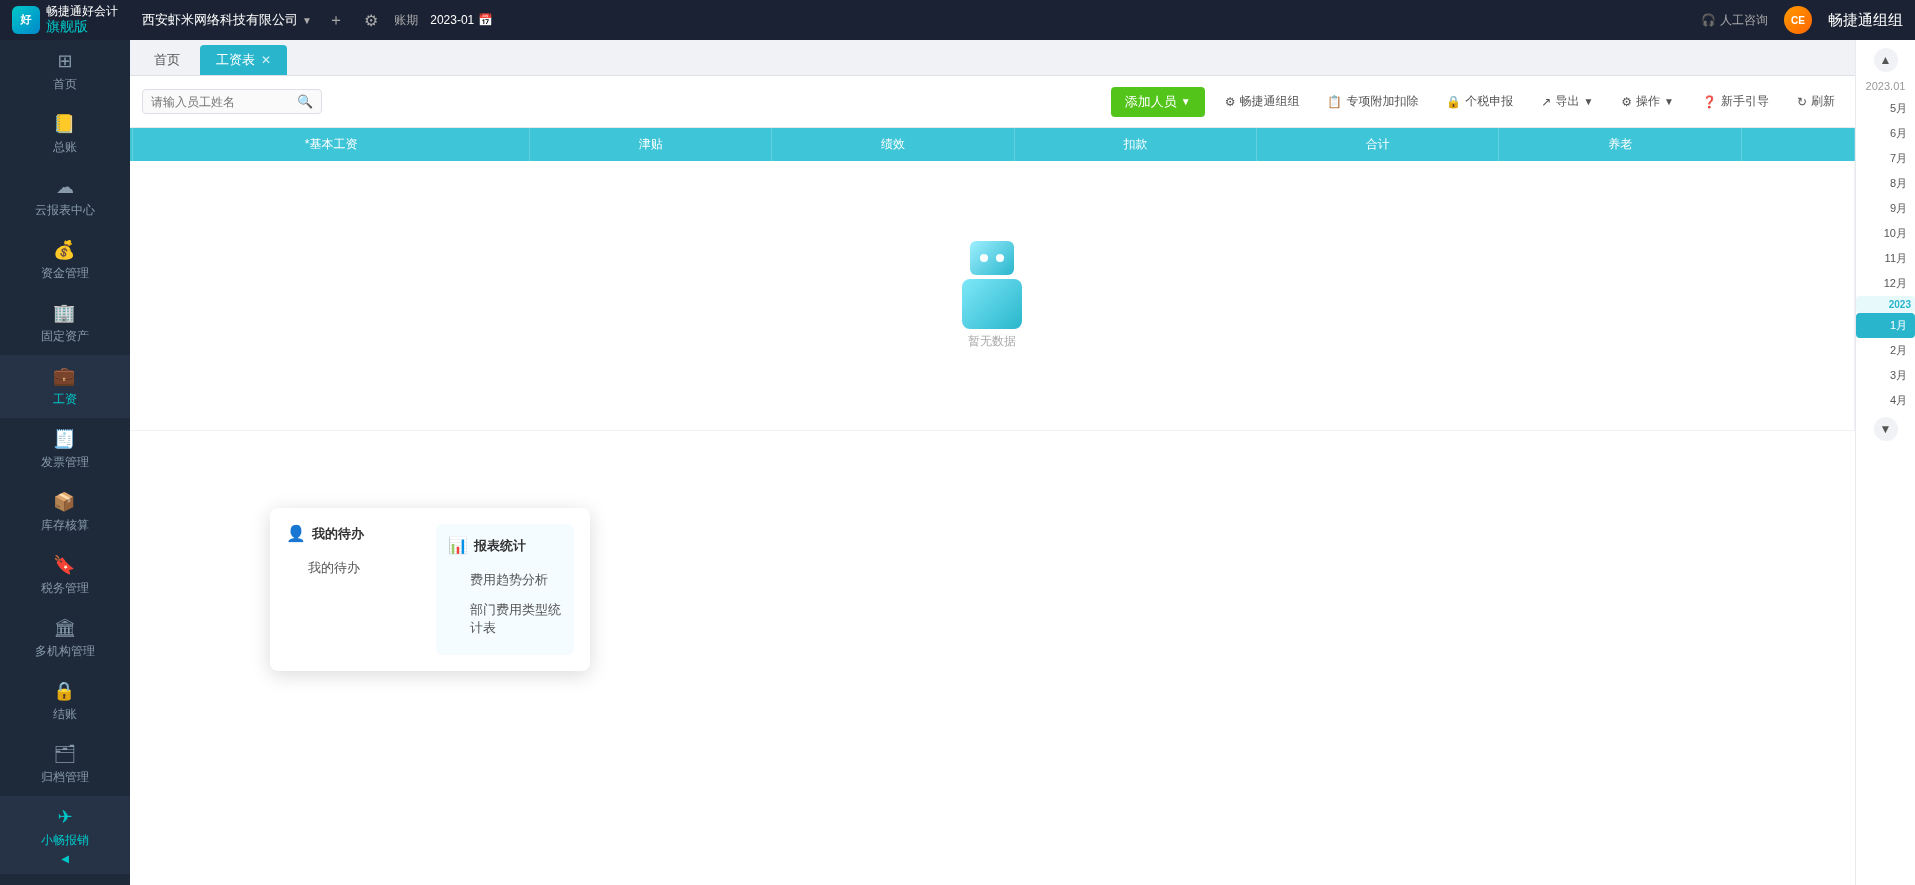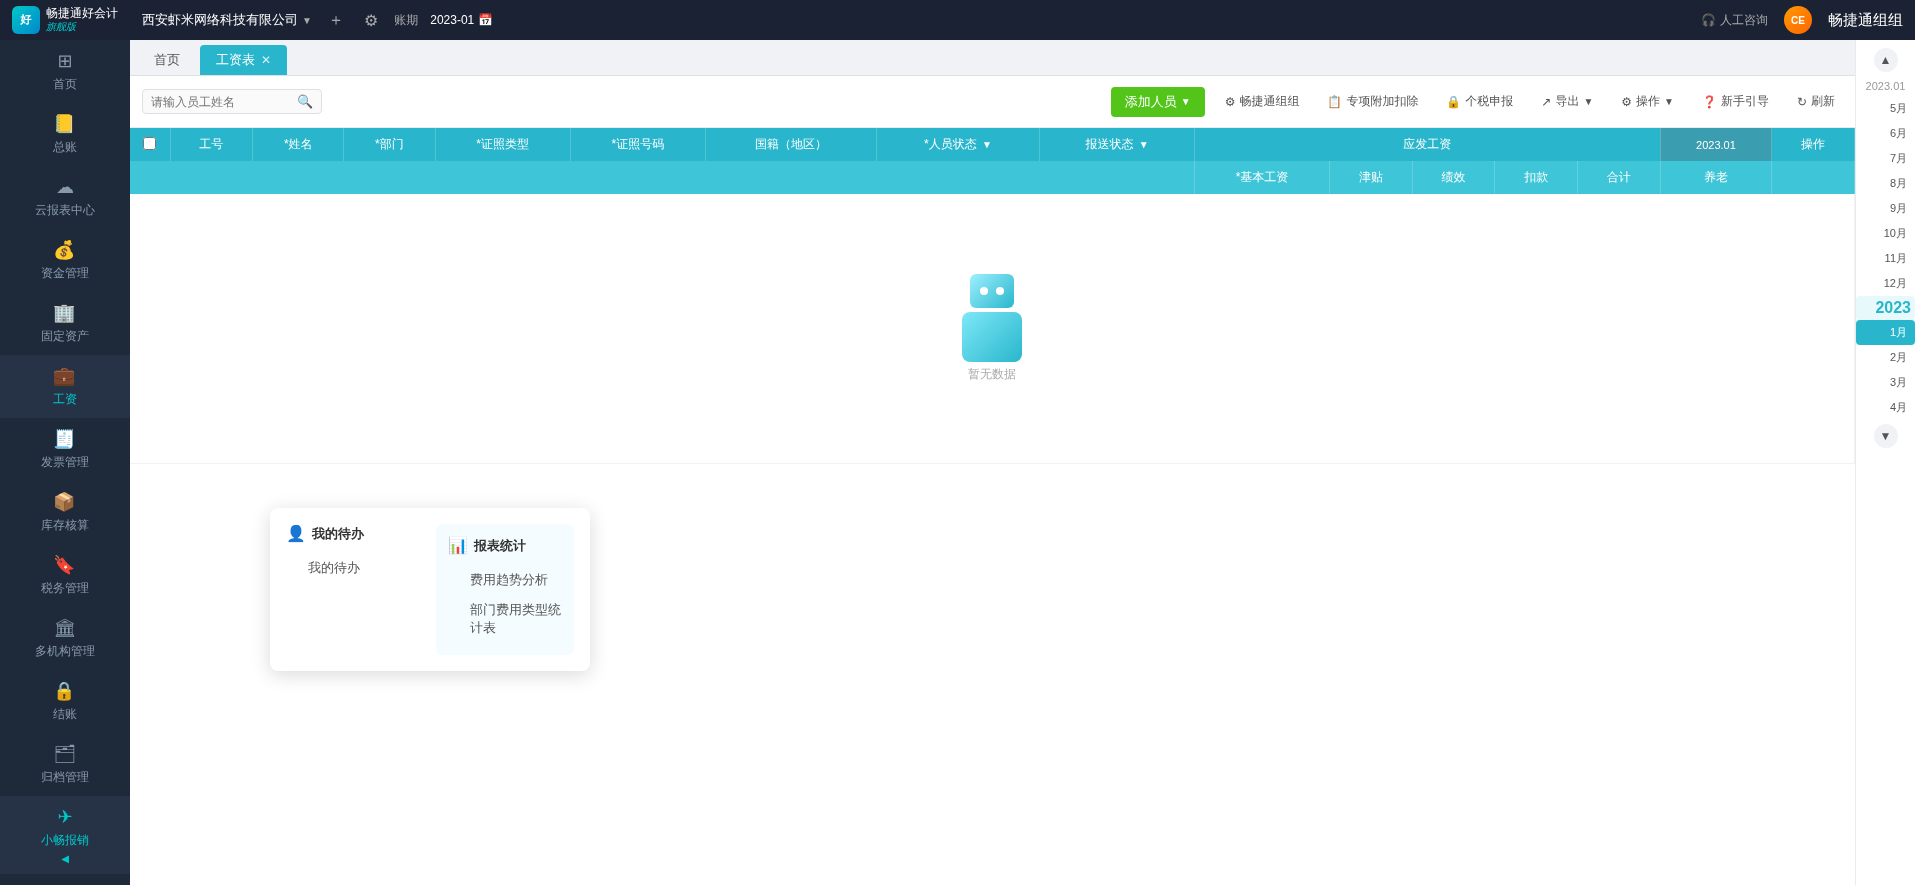--- a/index.html
+++ b/index.html
@@ -21,21 +21,21 @@
       gap: 6px;
     }
     .logo-icon {
       width: 28px; height: 28px;
       background: linear-gradient(135deg, #00c8c8, #0088cc);
       border-radius: 6px;
       display: flex; align-items: center; justify-content: center;
       color: white; font-size: 11px; font-weight: bold;
     }
     .logo-text { color: white; font-size: 12px; line-height: 1.2; }
-    .logo-sub { color: #00c8c8; font-size: 10px; font-style: italic; }
+    .logo-sub { color: #00c8c8; font-size: 14px; }
 
     .company-bar {
       flex: 1;
       display: flex;
       align-items: center;
       gap: 12px;
       padding-left: 10px;
     }
     .company-name {
       color: white;
@@ -332,21 +332,21 @@
       border-radius: 4px;
     }
     .timeline-month.active {
       background: #29b6cc;
       color: white;
       border-radius: 4px;
     }
     .timeline-month.year-label {
       color: #29b6cc;
       font-weight: bold;
-      font-size: 16px;
+      font-size: 10px;
       background: #e8f9fc;
       border-radius: 4px;
       padding: 3px 4px;
     }
     .timeline-nav {
       width: 24px; height: 24px;
       background: #f0f2f5;
       border-radius: 50%;
       display: flex; align-items: center; justify-content: center;
       cursor: pointer;
@@ -506,36 +506,20 @@
       </div>
       <div class="toolbar-action">
         <span>↻</span>
         <span>刷新</span>
       </div>
     </div>
 
     <div class="table-wrapper">
       <table class="payroll-table">
         <thead>
-          <tr>
-            <th class="checkbox-th">
-              <input type="checkbox" style="">
-            </th>
-            <th>工号</th>
-            <th>*姓名</th>
-            <th>*部门</th>
-            <th>*证照类型</th>
-            <th>*证照号码</th>
-            <th>国籍（地区）</th>
-            <th>*人员状态 <span class="filter-icon">▼</span></th>
-            <th>报送状态 <span class="filter-icon">▼</span></th>
-            <th colspan="5" class="th-group">应发工资</th>
-            <th style="background:#3a9eb0; font-size:11px;">2023.01</th>
-            <th>操作</th>
-          </tr>
           <tr>
             <th colspan="9" style="background:#3ec5d8; padding:0;"></th>
             <th class="sub-header">*基本工资</th>
             <th class="sub-header">津贴</th>
             <th class="sub-header">绩效</th>
             <th class="sub-header">扣款</th>
             <th class="sub-header">合计</th>
             <th class="sub-header">养老</th>
             <th colspan="1" style="background:#3ec5d8;"></th>
           </tr>

